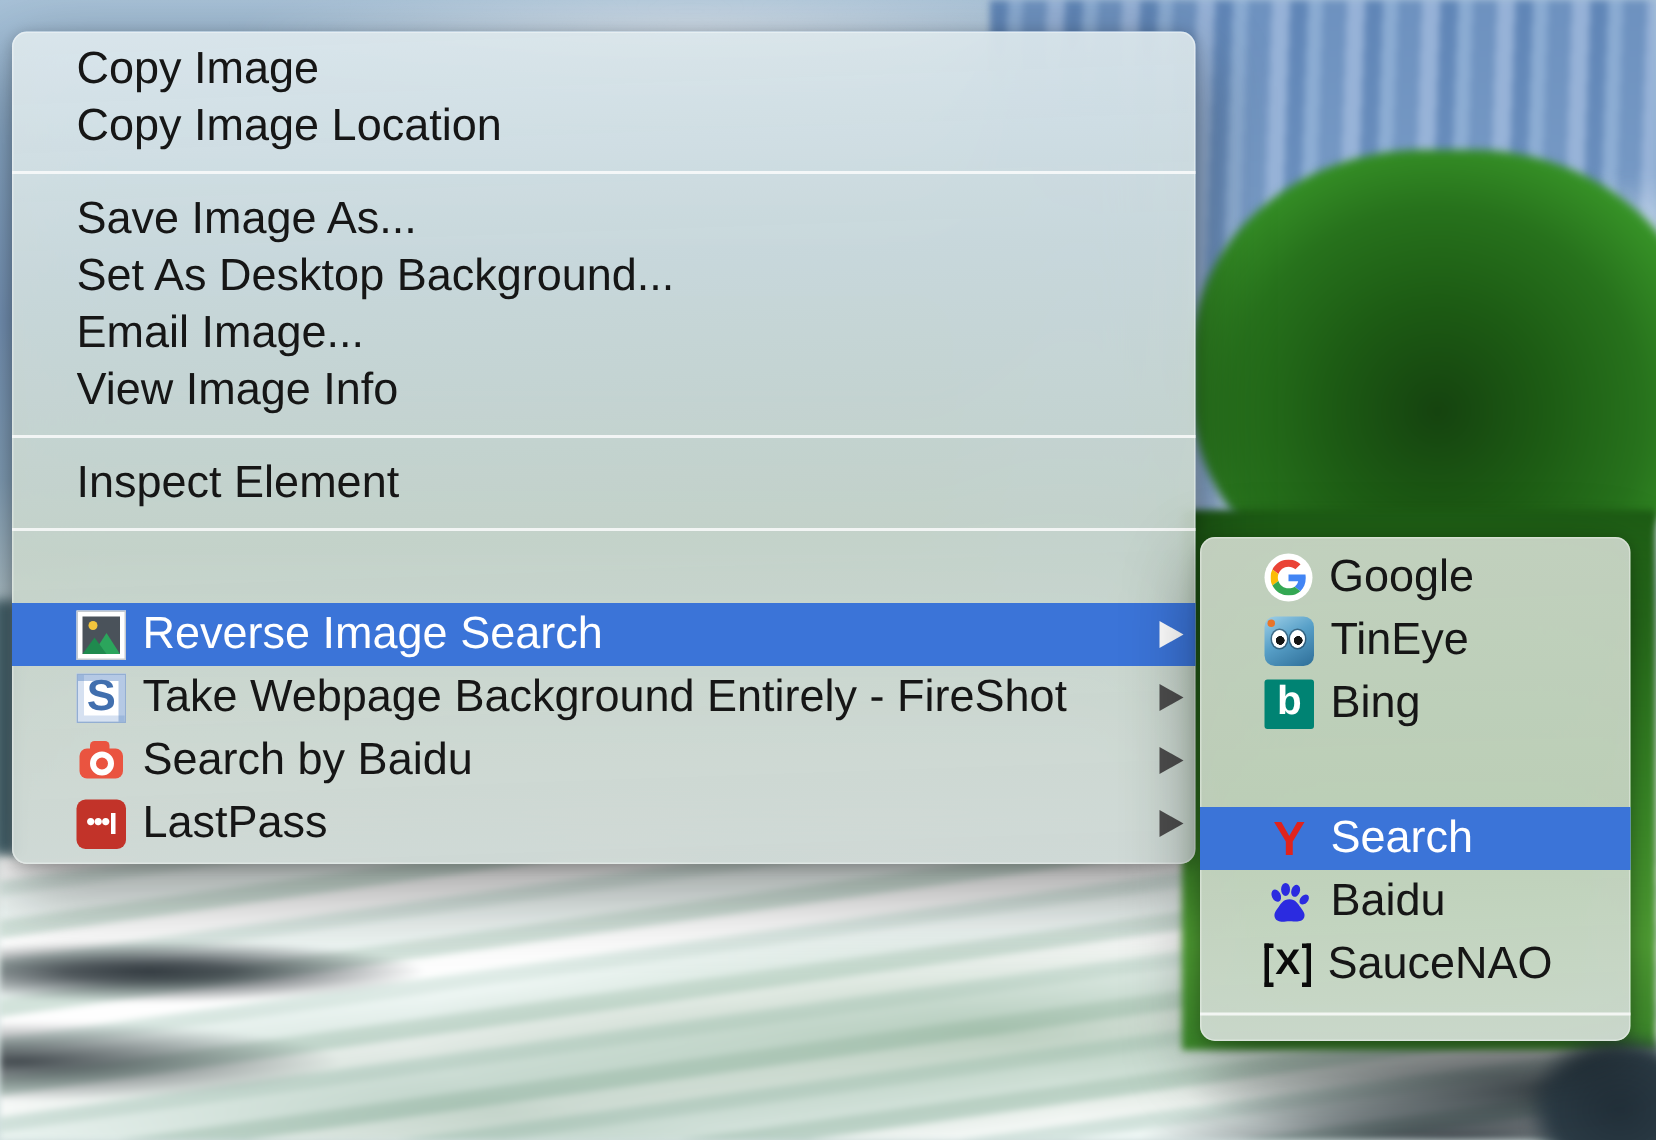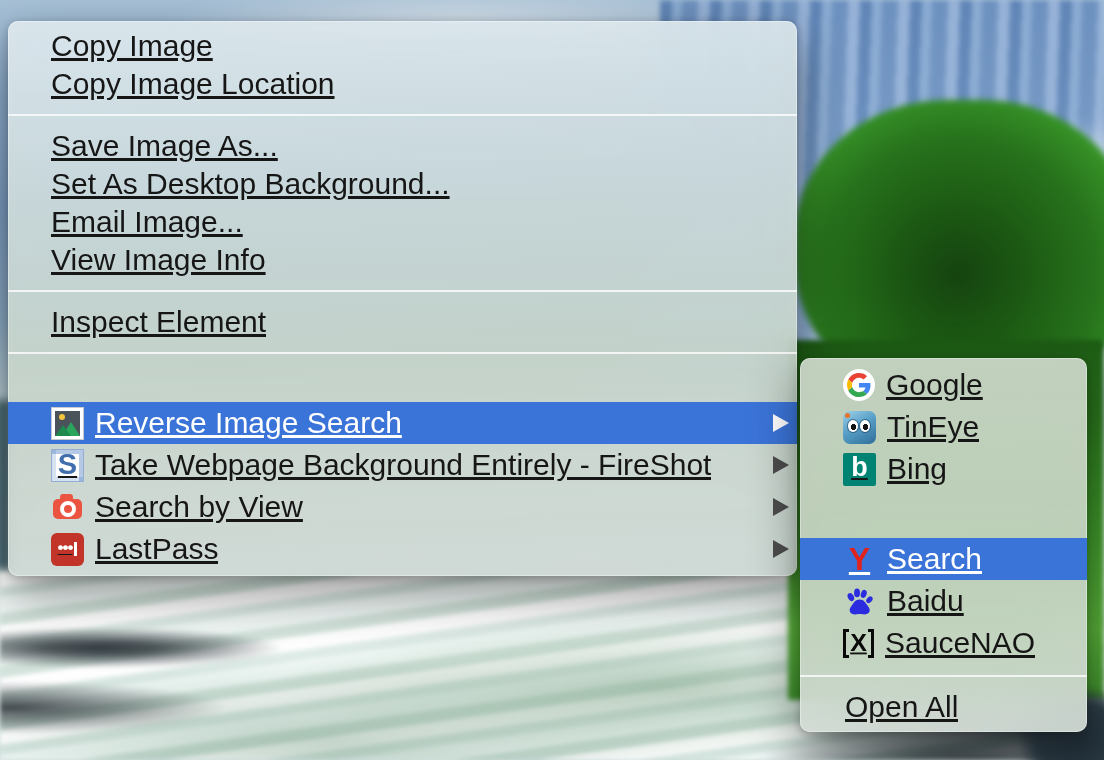--- a/index.html
+++ b/index.html
@@ -48,21 +48,21 @@
     background:linear-gradient(178deg,rgba(222,232,236,.92) 0%,rgba(209,221,219,.9) 28%,rgba(200,212,200,.9) 60%,rgba(205,215,212,.92) 100%);
     -webkit-backdrop-filter:blur(26px) saturate(150%);
     backdrop-filter:blur(26px) saturate(150%);
     box-shadow:0 18px 50px rgba(0,0,0,.42),0 2px 10px rgba(0,0,0,.22),inset 0 0 0 1px rgba(255,255,255,.35);
     z-index:10;}
   #main-menu{left:8px;top:21px;width:789px;}
   #sub-menu{left:800px;top:358px;width:287px;z-index:11;
     background:linear-gradient(178deg,rgba(207,216,204,.93) 0%,rgba(201,210,198,.92) 55%,rgba(211,219,214,.94) 100%);}
 
   .row{display:flex;align-items:center;height:38px;padding:0 8px 0 43px;
-    font-size:30px;color:#161616;cursor:default;text-decoration:underline;}
+    font-size:30px;color:#161616;cursor:default;}
   .row.icon-row{height:42px;}
   .row .label{white-space:nowrap;overflow:hidden;}
   .row.highlight{background:#3b74d8;color:#ffffff;margin-top:48px;}
   .sep{height:2px;margin:11px 0;background:rgba(253,253,253,.82);}
   .arrow{margin-left:auto;width:0;height:0;flex:0 0 auto;
     border-left:16px solid #4d4d4d;border-top:9.5px solid transparent;border-bottom:9.5px solid transparent;}
   .row.highlight .arrow{border-left-color:#ffffff;}
 
   
   .icon{width:33px;height:33px;margin-right:11px;flex:0 0 auto;position:relative;
@@ -198,21 +198,21 @@
     <span class="label">Take Webpage Background Entirely - FireShot</span>
     <span class="arrow"></span>
   </div>
 
 
   <div class="row icon-row">
     <span class="icon ic-camera">
       <i class="cam-body"></i>
         <i class="cam-ring"></i>
     </span>
-    <span class="label">Search by View</span>
+    <span class="label">Search by Baidu</span>
     <span class="arrow"></span>
   </div>
 
   <div class="row icon-row">
     <span class="icon ic-lastpass">
       <b class="lp-dots">•••</b>
         <i class="lp-bar"></i>
     </span>
     <span class="label">LastPass</span>
     <span class="arrow"></span>
@@ -271,16 +271,13 @@
 
   <div class="row icon-row">
     <span class="icon ic-sauce">
       <b class="glyph">X</b>
     </span>
     <span class="label">SauceNAO</span>
   </div>
 
   <div class="sep"></div>
 
-  <div class="row" style="padding-left:45px;">
-    <span class="label">Open All</span>
-  </div>
 </div>
 
 </body></html>

